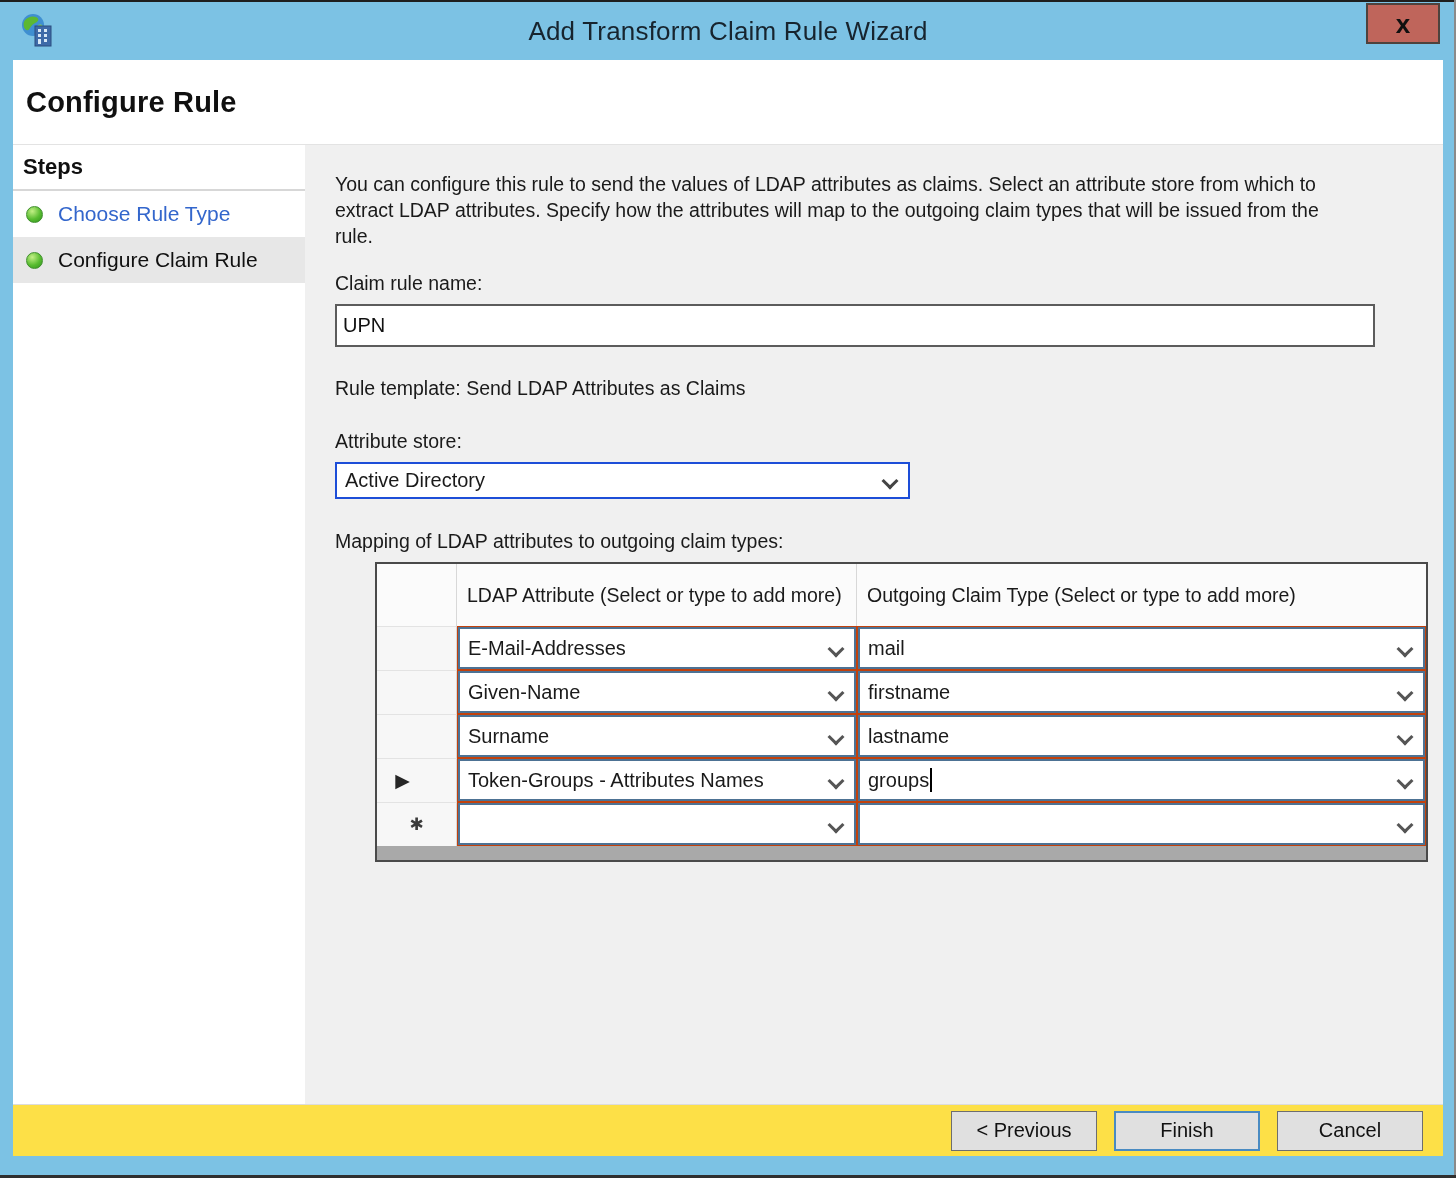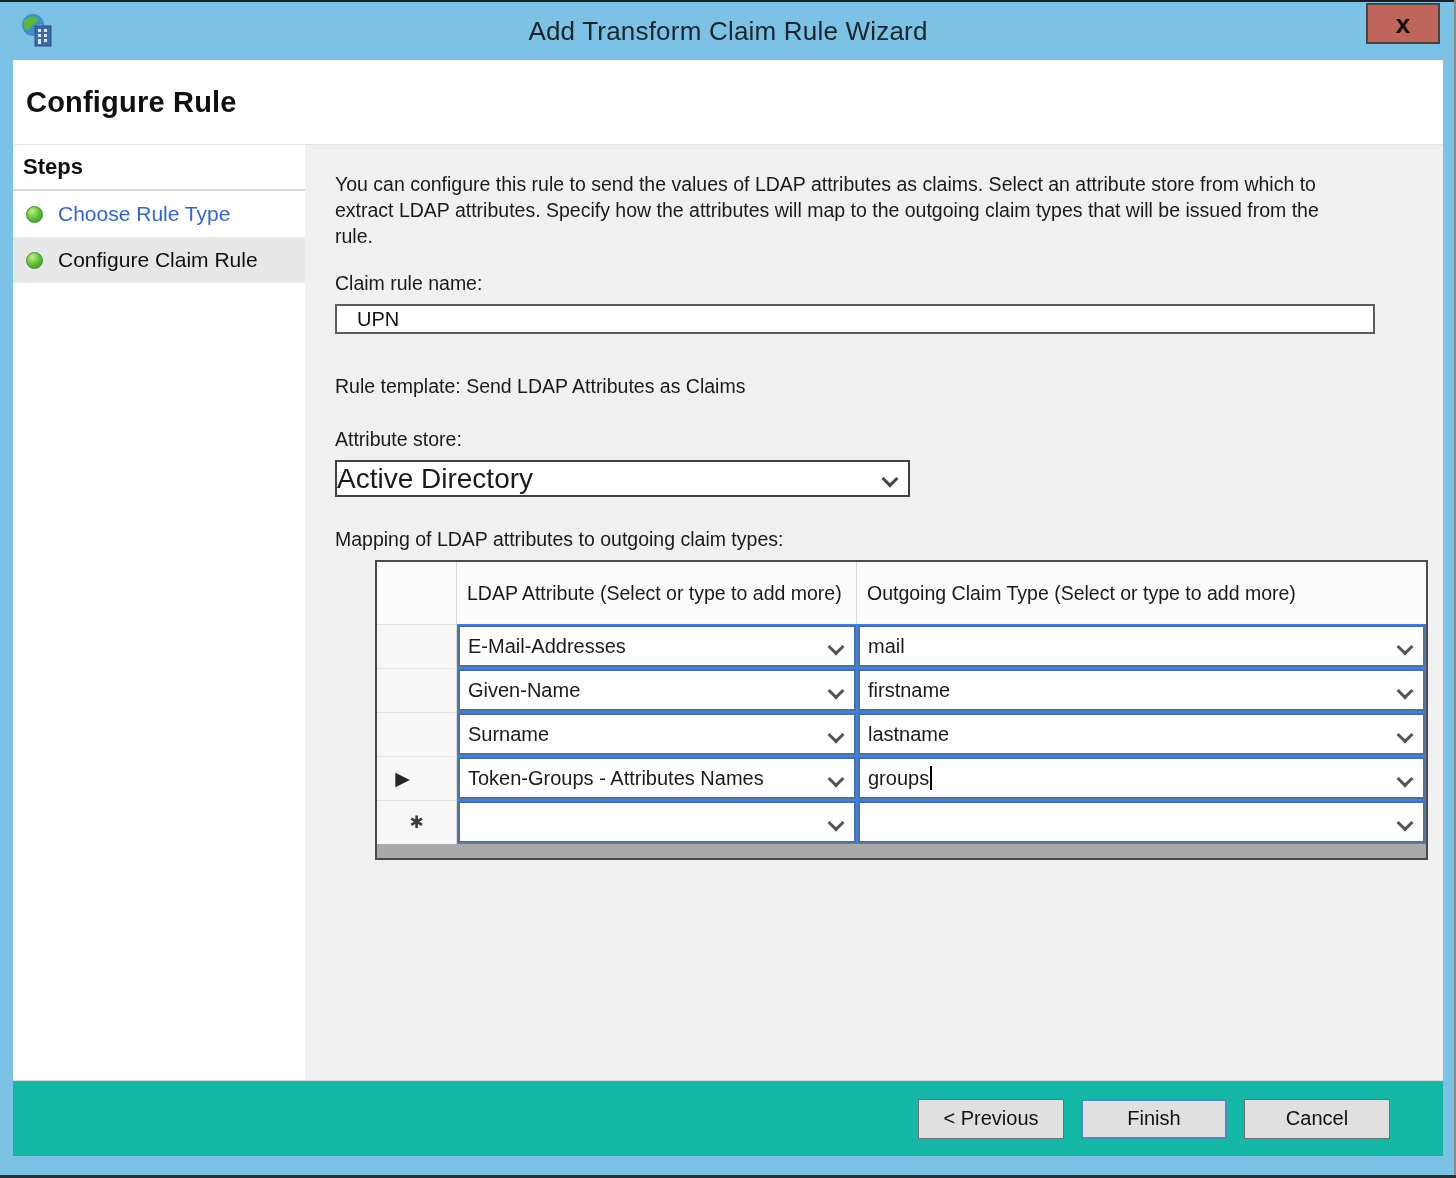--- a/index.html
+++ b/index.html
@@ -37,57 +37,57 @@
     border:1px solid #3f8f2d;box-sizing:border-box;}
   .step-label{font-size:21px;}
   .step-item.link .step-label{color:#3366cc;}
   .step-item.current .step-label{color:#101010;}
 
   
   .main{flex:1;background:#f0f0f0;padding:0 15px 0 30px;box-sizing:border-box;
     display:flex;flex-direction:column;min-height:0;color:#1a1a1a;}
   .desc{margin:26px 0 0 0;font-size:19.5px;line-height:26px;max-width:1012px;}
   .field-label{margin-top:23px;font-size:19.5px;}
-  .text-input{margin-top:9px;width:1040px;height:30px;box-sizing:border-box;background:#fff;
-    border:2px solid #5c5c5c;font-family:"Liberation Sans",sans-serif;font-size:20px;padding:0 20px;color:#111;}
-  .rule-template{margin-top:41px;font-size:19.5px;}
+  .text-input{margin-top:9px;width:1040px;height:43px;box-sizing:border-box;background:#fff;
+    border:2px solid #5c5c5c;font-family:"Liberation Sans",sans-serif;font-size:20px;padding:0 6px;color:#111;}
+  .rule-template{margin-top:30px;font-size:19.5px;}
   .attr-label{margin-top:30px;font-size:19.5px;}
   .select-box{margin-top:9px;width:575px;height:37px;box-sizing:border-box;background:#fff;
-    border:2px solid #404040;display:flex;align-items:center;font-size:28px;cursor:default;}
+    border:2px solid #1d4ed8;display:flex;align-items:center;padding-left:8px;font-size:20px;cursor:default;}
   .mapping-label{margin-top:31px;font-size:19.5px;}
 
   
   .chev{margin-left:auto;margin-right:12px;width:13px;height:13px;position:relative;flex:0 0 auto;}
   .chev::before{content:"";position:absolute;left:1px;top:1px;width:9px;height:9px;
     border-left:3px solid #444;border-bottom:3px solid #444;transform:rotate(-45deg);}
 
   
   .grid{margin-top:9px;width:1053px;box-sizing:border-box;border:2px solid #4a4a4a;background:#fff;margin-left:40px;}
   .grid-row{display:grid;grid-template-columns:80px 400px 1fr;}
   .grid-head{height:62px;background:#fbfbfb;}
   .grid-head .hcell{border-right:1px solid #d8d8d8;box-sizing:border-box;display:flex;align-items:center;
     padding:4px 10px;font-size:19.5px;line-height:24px;}
   .grid-head .hcell:last-child{border-right:none;}
   .data-row{height:44px;}
   .gutter{background:#f7f7f7;border-right:1px solid #d8d8d8;border-top:1px solid #e3e3e3;box-sizing:border-box;
     display:flex;align-items:center;justify-content:center;font-size:16px;color:#2d2d2d;cursor:default;}
   .marker-arrow{font-size:19px;color:#262626;transform:translateX(-14px);}
   .marker-star{font-size:17px;color:#3b3b3b;}
-  .cell-combo{padding:1px;box-sizing:border-box;background:#3b82f6;}
+  .cell-combo{padding:1px;box-sizing:border-box;background:#c2410c;}
   .combo{height:100%;box-sizing:border-box;border:2px solid #4d7294;background:#fff;
     display:flex;align-items:center;padding-left:8px;font-size:20px;cursor:default;}
   .combo .chev::before{border-color:#555;}
   .caret{display:inline-block;width:2px;height:24px;background:#000;margin-left:1px;vertical-align:middle;}
   .grid-footer{height:14px;background:#a9a9a9;}
 
   .spacer{flex:1;}
 
   
-  .footer{height:76px;border-top:1px solid #dcdcdc;display:flex;align-items:center;justify-content:flex-end;
-    gap:17px;padding-right:53px;box-sizing:border-box;background:#14b8a6;}
+  .footer{height:52px;border-top:1px solid #dcdcdc;display:flex;align-items:center;justify-content:flex-end;
+    gap:17px;padding-right:20px;box-sizing:border-box;background:#fde047;}
   .btn{min-width:146px;height:40px;background:#e0e0e0;border:1px solid #6e6e6e;box-sizing:border-box;
     font-family:"Liberation Sans",sans-serif;font-size:20px;color:#111;display:flex;align-items:center;
     justify-content:center;cursor:default;}
   .btn.default{border:2px solid #4a8bc2;}
 </style>
 </head>
 <body>
 
 <div class="window">
   <div class="edge-top"></div>

